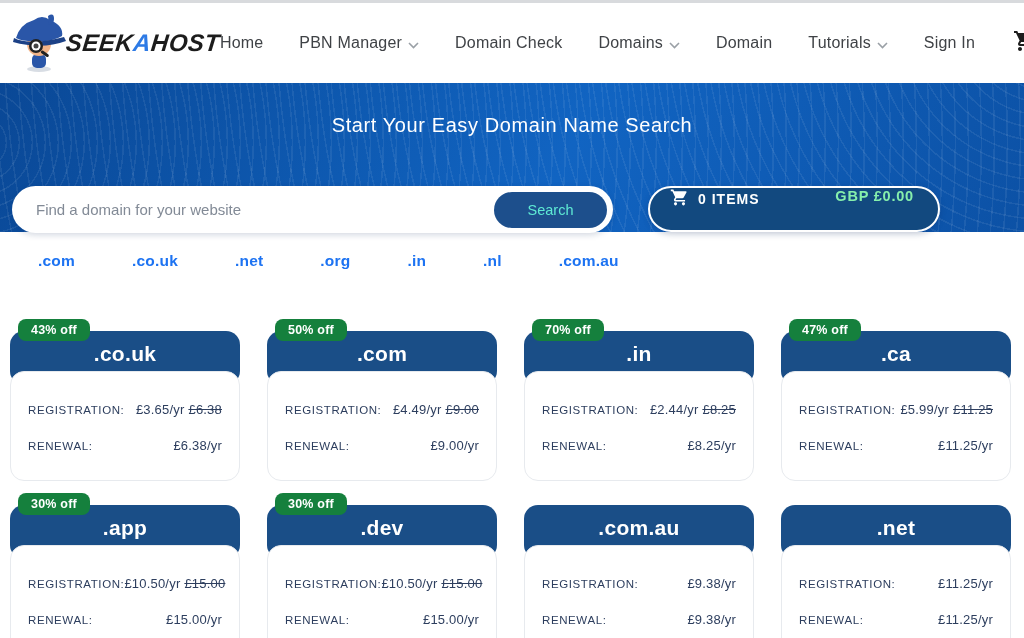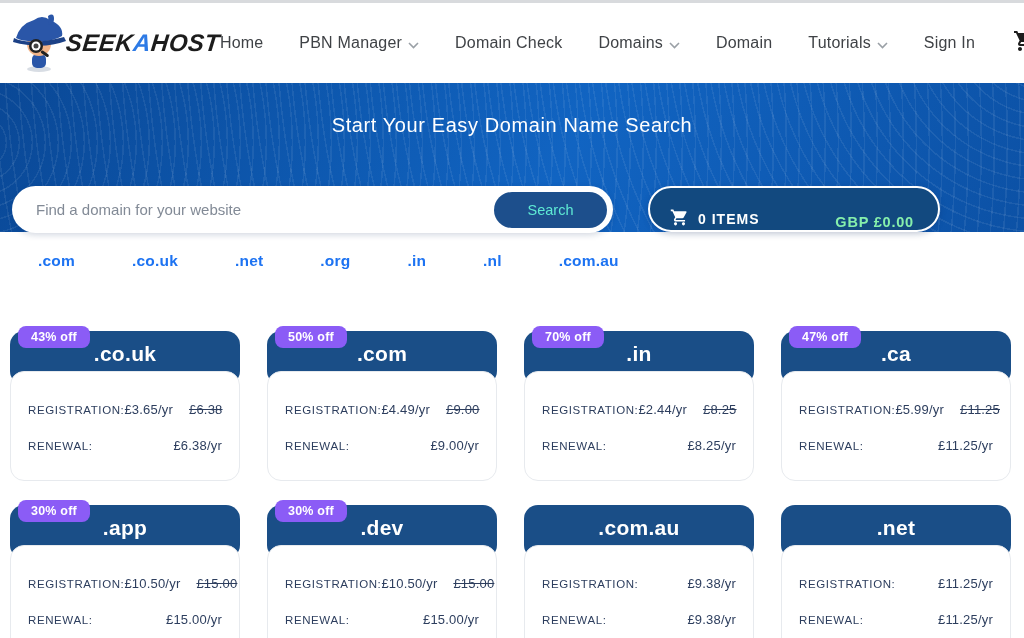--- a/index.html
+++ b/index.html
@@ -49,59 +49,58 @@
     flex:1; border:none; outline:none; font-size:15px; color:#3c4758;
     font-family:"Liberation Sans", sans-serif; background:transparent;
   }
   .search-input::placeholder { color:#828a96; }
   .search-btn {
     width:113px; height:36px; border:none; border-radius:20px; background:#1d4f8c;
     color:#5eead4; font-size:14.5px; cursor:pointer; font-family:"Liberation Sans", sans-serif;
   }
   .cart-pill {
     margin-left:35px; width:312px; height:46px; background:#12497f;
-    border:2px solid #ffffff; border-radius:26px; display:flex; align-items:flex-end;
+    border:2px solid #ffffff; border-radius:26px; display:flex; align-items:flex-start;
     justify-content:space-between; padding:0 24px 0 20px; cursor:pointer;
     box-shadow:0 2px 6px rgba(10,40,90,0.25);
   }
   .cart-pill-left { display:flex; align-items:center; gap:9px; color:#fff;
     font-size:14px; font-weight:bold; letter-spacing:1px; }
   .cart-pill-total { color:#86efac; font-size:14.5px; font-weight:bold; letter-spacing:0.8px; }
 
   
   .tld-row { display:flex; gap:57px; padding:20px 0 0 38px; }
   .tld-link { color:#1d73f2; font-size:15.5px; font-weight:bold; text-decoration:none;
     cursor:pointer; letter-spacing:0.2px; }
 
   
   .cards-grid {
     display:grid; grid-template-columns:repeat(4, 230px); column-gap:27px; row-gap:18px;
     padding:55px 0 0 10px;
   }
   .card { position:relative; padding-top:6px; }
   .badge {
-    position:absolute; top:-6px; left:8px; z-index:3; background:#8b5cf6; color:#fff;
+    position:absolute; top:-6px; left:8px; z-index:3; background:#15803d; color:#fff;
     font-size:12.5px; font-weight:bold; padding:4px 13px; border-radius:8px;
     letter-spacing:0.2px;
-    margin-top:7px;
   }
   .card-head {
     background:#1a4e87; border-radius:14px; height:54px; color:#fff;
     text-align:center; font-size:21px; font-weight:bold; line-height:46px;
     letter-spacing:0.3px;
   }
   .card-body {
     position:relative; background:#fff; border:1px solid #e7eaee;
     border-radius:14px; margin-top:-14px; height:110px; padding:30px 17px 0 17px;
   }
   .price-row { display:flex; justify-content:space-between; align-items:baseline;
     margin-bottom:21px; }
   .price-label { font-size:11.5px; font-weight:normal; color:#2d3e5e; letter-spacing:0.6px; }
   .price-val { font-size:13px; color:#2d3e5e; letter-spacing:0.2px; }
-  .old-price { text-decoration:line-through; margin-left:16px; }
+  .old-price { text-decoration:line-through; margin-left:4px; }
 </style>
 </head>
 <body>
 
 <div class="page">
   <div class="top-strip"></div>
 
   <div class="header">
     <div class="brand">
       <span>

